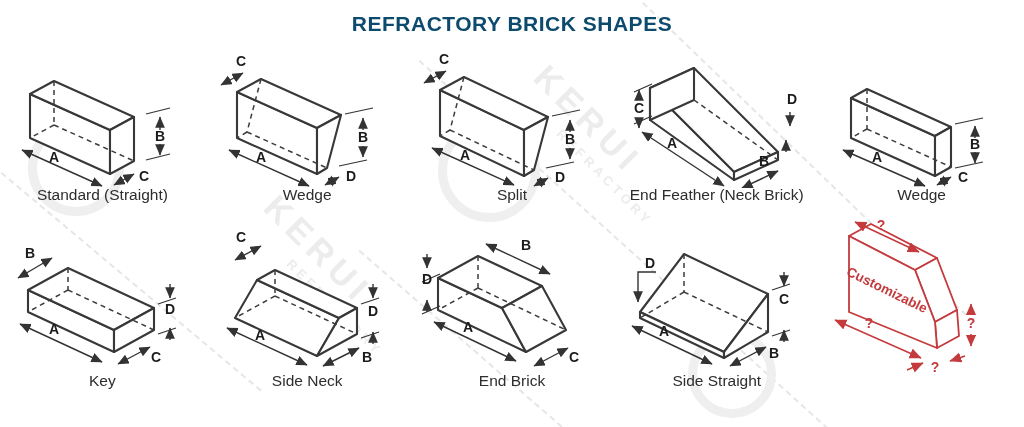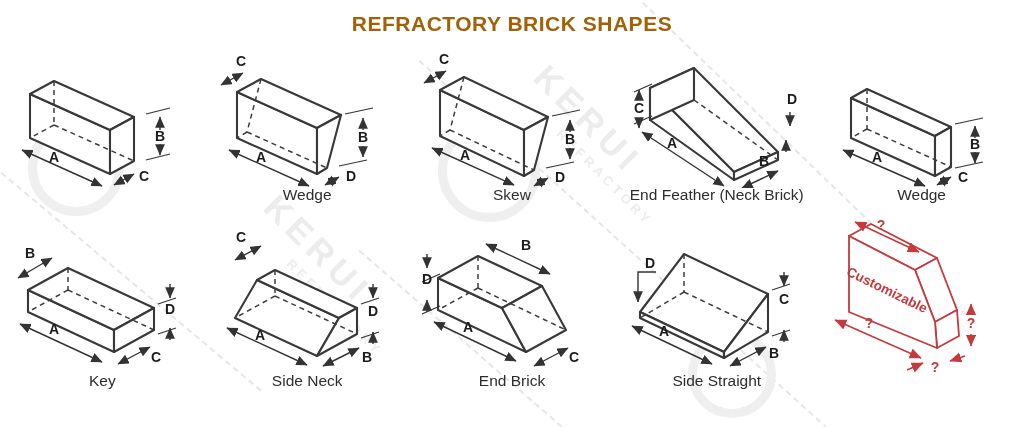--- a/index.html
+++ b/index.html
@@ -1,19 +1,19 @@
 <!DOCTYPE html>
 <html><head>
 <meta charset="utf-8">
 <style>
   html,body{margin:0;padding:0;background:#ffffff;}
   .board{position:relative;width:1024px;height:427px;background:#ffffff;overflow:hidden;
          font-family:"Liberation Sans",sans-serif;}
   .title{position:relative;z-index:3;text-align:center;padding-top:12px;
-         font-size:21px;font-weight:bold;letter-spacing:.5px;color:#a16207;}
+         font-size:21px;font-weight:bold;letter-spacing:.5px;color:#0c4a6e;}
   .grid{position:relative;z-index:3;display:flex;width:1024px;}
   .row1{margin-top:2px;}
   .row2{margin-top:12px;}
   .cell{width:20%;display:flex;flex-direction:column;align-items:center;}
   .cell svg{display:block;}
   .caption{margin-top:-2px;font-size:15.5px;color:#2d2d2d;text-align:center;white-space:nowrap;}
   svg text{font-family:"Liberation Sans",sans-serif;font-weight:bold;font-size:14px;fill:#1b1b1b;}
   .edge{fill:#ffffff;stroke:#383838;stroke-width:2.1;stroke-linejoin:round;}
   .hid{fill:none;stroke:#3d3d3d;stroke-width:1.5;stroke-dasharray:5 4;}
   .dim{fill:none;stroke:#333333;stroke-width:1.4;}
@@ -74,20 +74,21 @@
           <line class="tick" x1="146" y1="76" x2="170" y2="70"></line>
           <line class="tick" x1="146" y1="122" x2="170" y2="116"></line>
           <line class="dim" x1="160" y1="92" x2="160" y2="79" marker-end="url(#ahd)"></line>
           <line class="dim" x1="160" y1="106" x2="160" y2="117" marker-end="url(#ahd)"></line>
           <line class="dim" x1="114" y1="147" x2="134" y2="136" marker-start="url(#ahd)" marker-end="url(#ahd)"></line>
         </g>
         <text x="54" y="124" text-anchor="middle">A</text>
         <text x="160" y="103" text-anchor="middle">B</text>
         <text x="144" y="143" text-anchor="middle">C</text>
       </svg>
+      <div class="caption">Standard (Straight)</div>
     </div>
 
     <div class="cell">
       <svg viewBox="0 0 205 150" width="205" height="150">
         <g>
           <path class="edge" d="M32,54 L112,90 L112,136 L32,100 Z"></path>
           <path class="edge" d="M32,54 L56,41 L136,77 L112,90 Z"></path>
           <path class="edge" d="M112,90 L136,77 L122,130 L112,136 Z"></path>
         </g>
         <g>
@@ -127,21 +128,21 @@
           <line class="tick" x1="136" y1="130" x2="164" y2="124"></line>
           <line class="dim" x1="160" y1="94" x2="160" y2="82" marker-end="url(#ahd)"></line>
           <line class="dim" x1="160" y1="110" x2="160" y2="121" marker-end="url(#ahd)"></line>
           <line class="dim" x1="124" y1="148" x2="138" y2="140" marker-start="url(#ahd)" marker-end="url(#ahd)"></line>
         </g>
         <text x="34" y="26" text-anchor="middle">C</text>
         <text x="55" y="122" text-anchor="middle">A</text>
         <text x="160" y="106" text-anchor="middle">B</text>
         <text x="150" y="144" text-anchor="middle">D</text>
       </svg>
-      <div class="caption">Skew</div>
+      <div class="caption">Split</div>
     </div>
 
     <div class="cell">
       <svg viewBox="0 0 205 150" width="205" height="150">
         <g>
           <path class="edge" d="M36,46 L80,26 L164,110 L120,130 Z" transform="translate(0,4)"></path>
           <path class="edge" d="M36,50 L120,134 L120,142 L36,82 Z"></path>
           <path class="edge" d="M120,134 L164,114 L164,122 L120,142 Z"></path>
           <path class="edge" d="M36,50 L80,30 L80,62 L36,82 Z"></path>
         </g>

